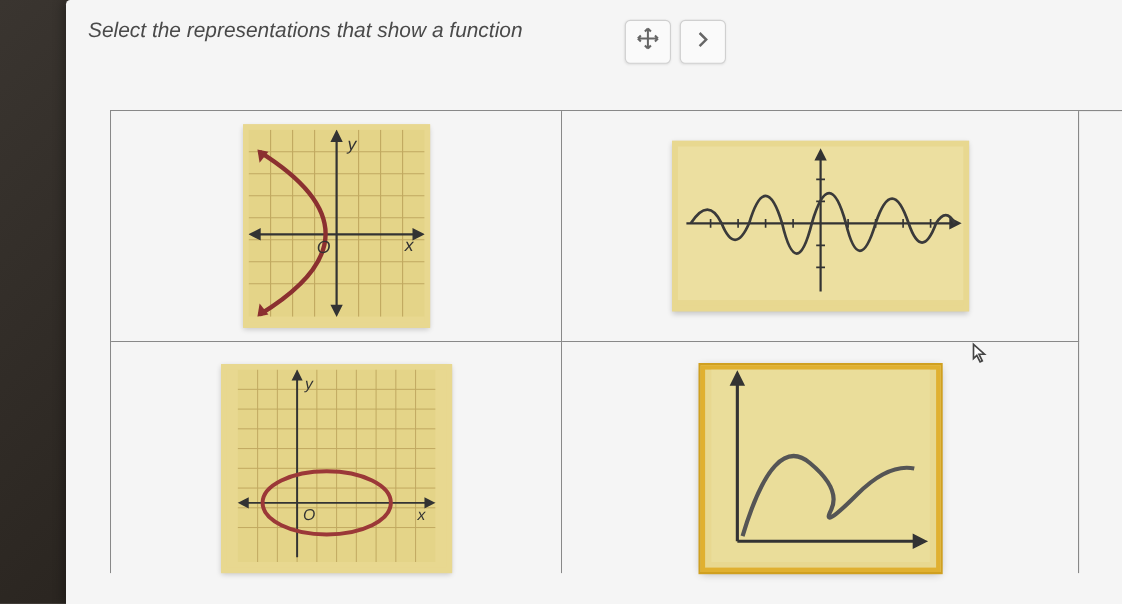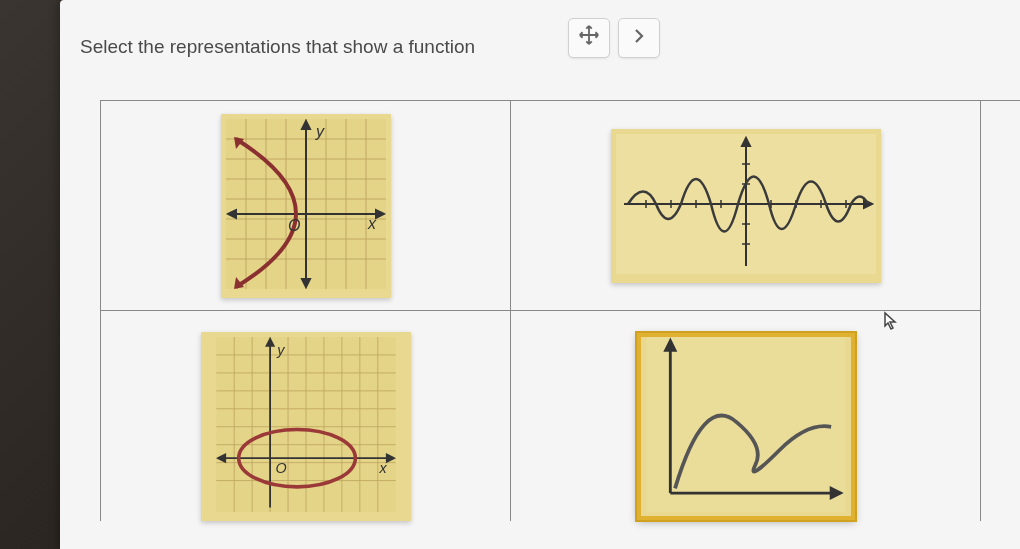--- a/index.html
+++ b/index.html
@@ -16,23 +16,24 @@
       top: 0;
       left: 60px;
       right: 0;
       height: 100%;
       background: #f5f5f5;
       border-radius: 4px 0 0 0;
       box-shadow: -2px 0 10px rgba(0,0,0,0.3);
     }
     .header-bar {
       display: flex;
-      align-items: flex-end;
+      align-items: flex-start;
       padding: 18px 20px 12px 20px;
       gap: 33px;
+      font-style: italic;
     }
     .question-text {
       font-size: 19px;
       color: #4a4a4a;
       font-weight: 400;
     }
     .toolbar {
       display: flex;
       align-items: center;
       gap: 2px;

